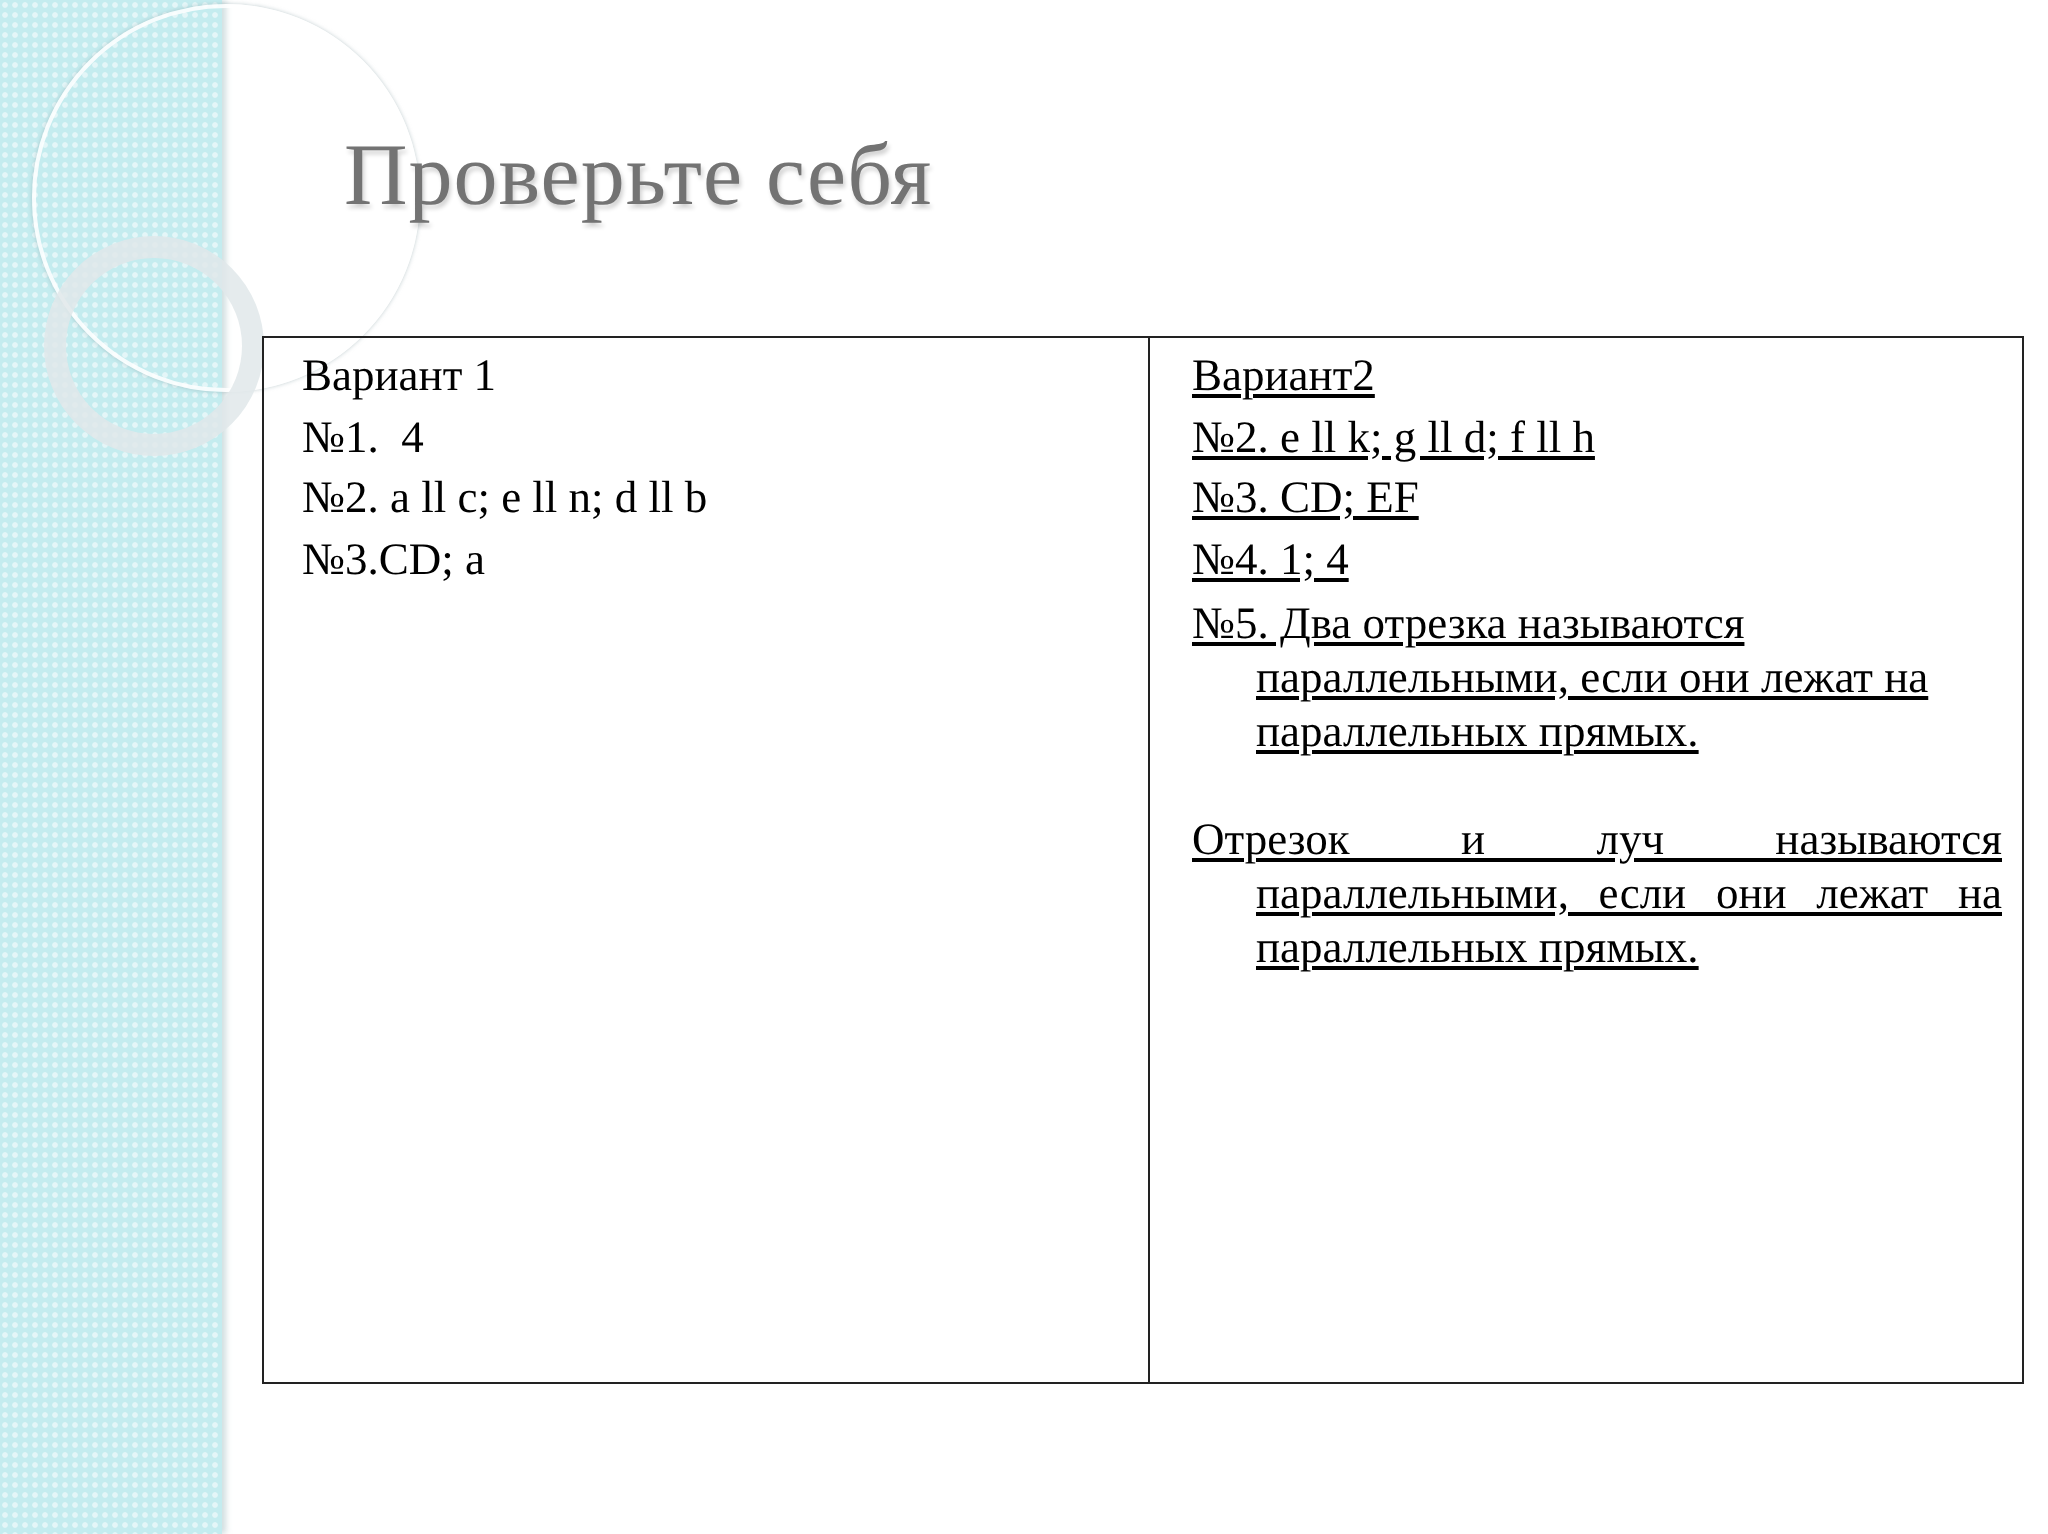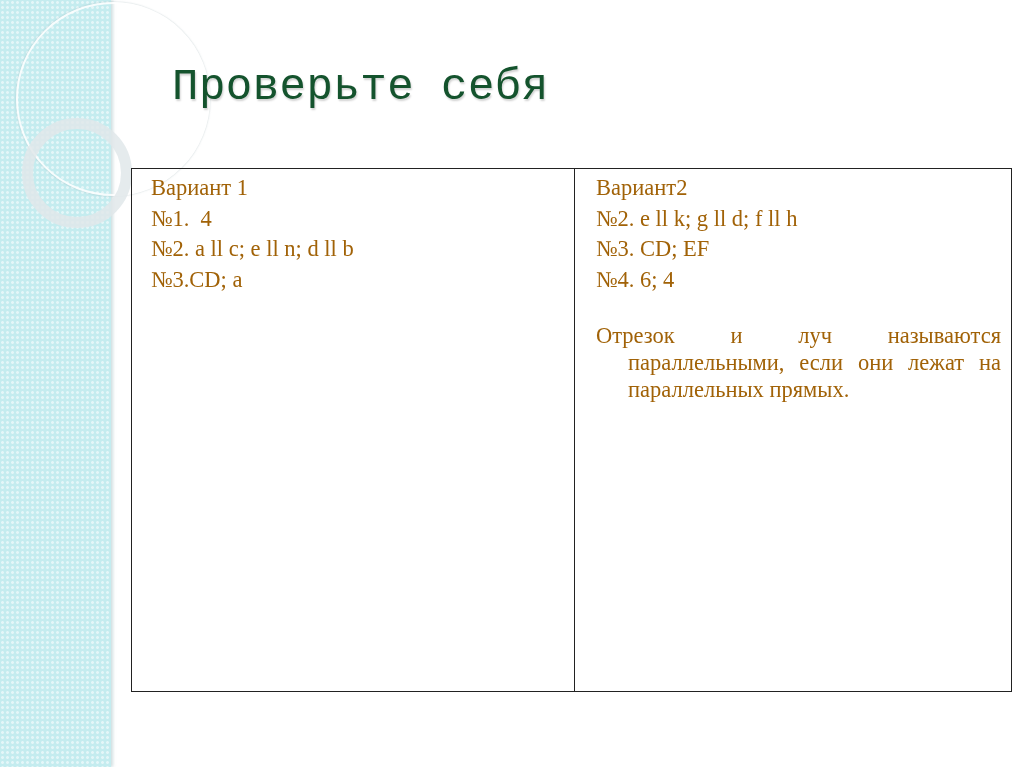--- a/index.html
+++ b/index.html
@@ -22,37 +22,37 @@
       box-shadow: 0 0 2px rgba(150,170,175,0.6);
     }
     .deco-circle-small {
       position: absolute; left: 22px; top: 118px; width: 110px; height: 110px;
       border-radius: 50%;
       border: 11px solid rgba(225,232,234,0.85);
       box-sizing: border-box;
     }
     .title {
       position: absolute; left: 172px; top: 62px;
-      font-family: Liberation Mono, monospace;
-      font-size: 44px; color: #14532d; letter-spacing: 0.5px;
+      font-family: Liberation Serif, serif;
+      font-size: 44px; color: #737373; letter-spacing: 0.5px;
       text-shadow: 1px 2px 2px rgba(0,0,0,0.18);
       margin: 0; font-weight: normal;
     }
     .answer-table {
       position: absolute; left: 131px; top: 168px; width: 881px; height: 524px;
       border: 1.5px solid #222;
       box-sizing: border-box;
       display: flex;
     }
     .col {
       box-sizing: border-box; padding: 4px 10px 0 19px;
-      font-size: 22.5px; line-height: 30.5px; color: #a16207;
+      font-size: 22.5px; line-height: 30.5px; color: #000000;
     }
     .col-1 { width: 443px; border-right: 1.5px solid #222; }
-    .col-2 { width: 436px; padding-left: 21px; }
+    .col-2 { width: 436px; padding-left: 21px; text-decoration: underline; }
     .line { white-space: nowrap; }
     .para {
       text-align: justify;
       text-align-last: left;
       padding-left: 32px; text-indent: -32px;
       line-height: 27px; margin-top: 3px;
     }
     .gap { height: 27px; }
     .para-second { margin-top: 0; }
   </style>
@@ -71,17 +71,18 @@
     <div class="line">Вариант 1</div>
     <div class="line" style="white-space:pre">№1.  4</div>
     <div class="line">№2. a ll c; e ll n; d ll b</div>
     <div class="line">№3.CD; a</div>
     <div class="gap"></div>
   </div>
   <div class="col col-2">
     <div class="line">Вариант2</div>
     <div class="line">№2. e ll k; g ll d; f ll h</div>
     <div class="line">№3. CD; EF</div>
-    <div class="line">№4. 6; 4</div>
+    <div class="line">№4. 1; 4</div>
+    <div class="para" style="text-align:left">№5. Два отрезка называются параллельными, если они лежат на параллельных прямых.</div>
     <div class="gap"></div>
     <div class="para para-second">Отрезок и луч называются параллельными, если они лежат на параллельных прямых.</div>
   </div>
 </div>
 
 </body></html>

